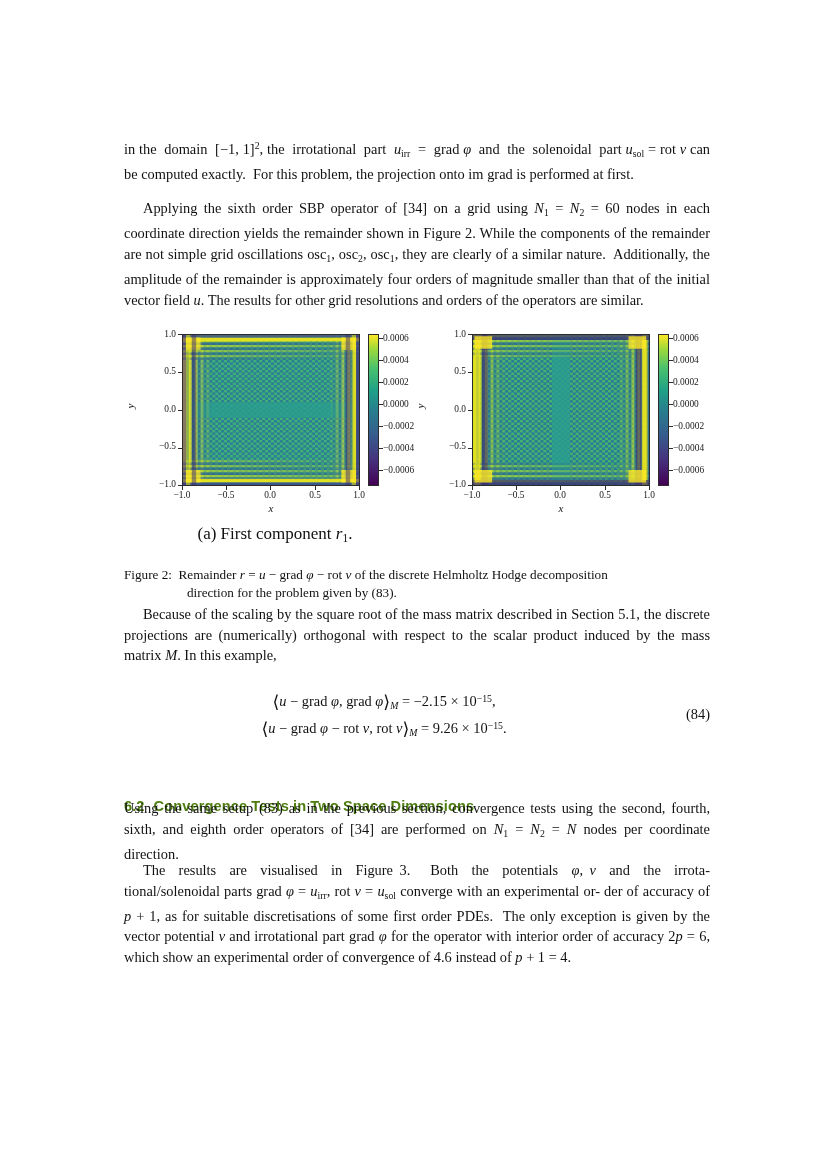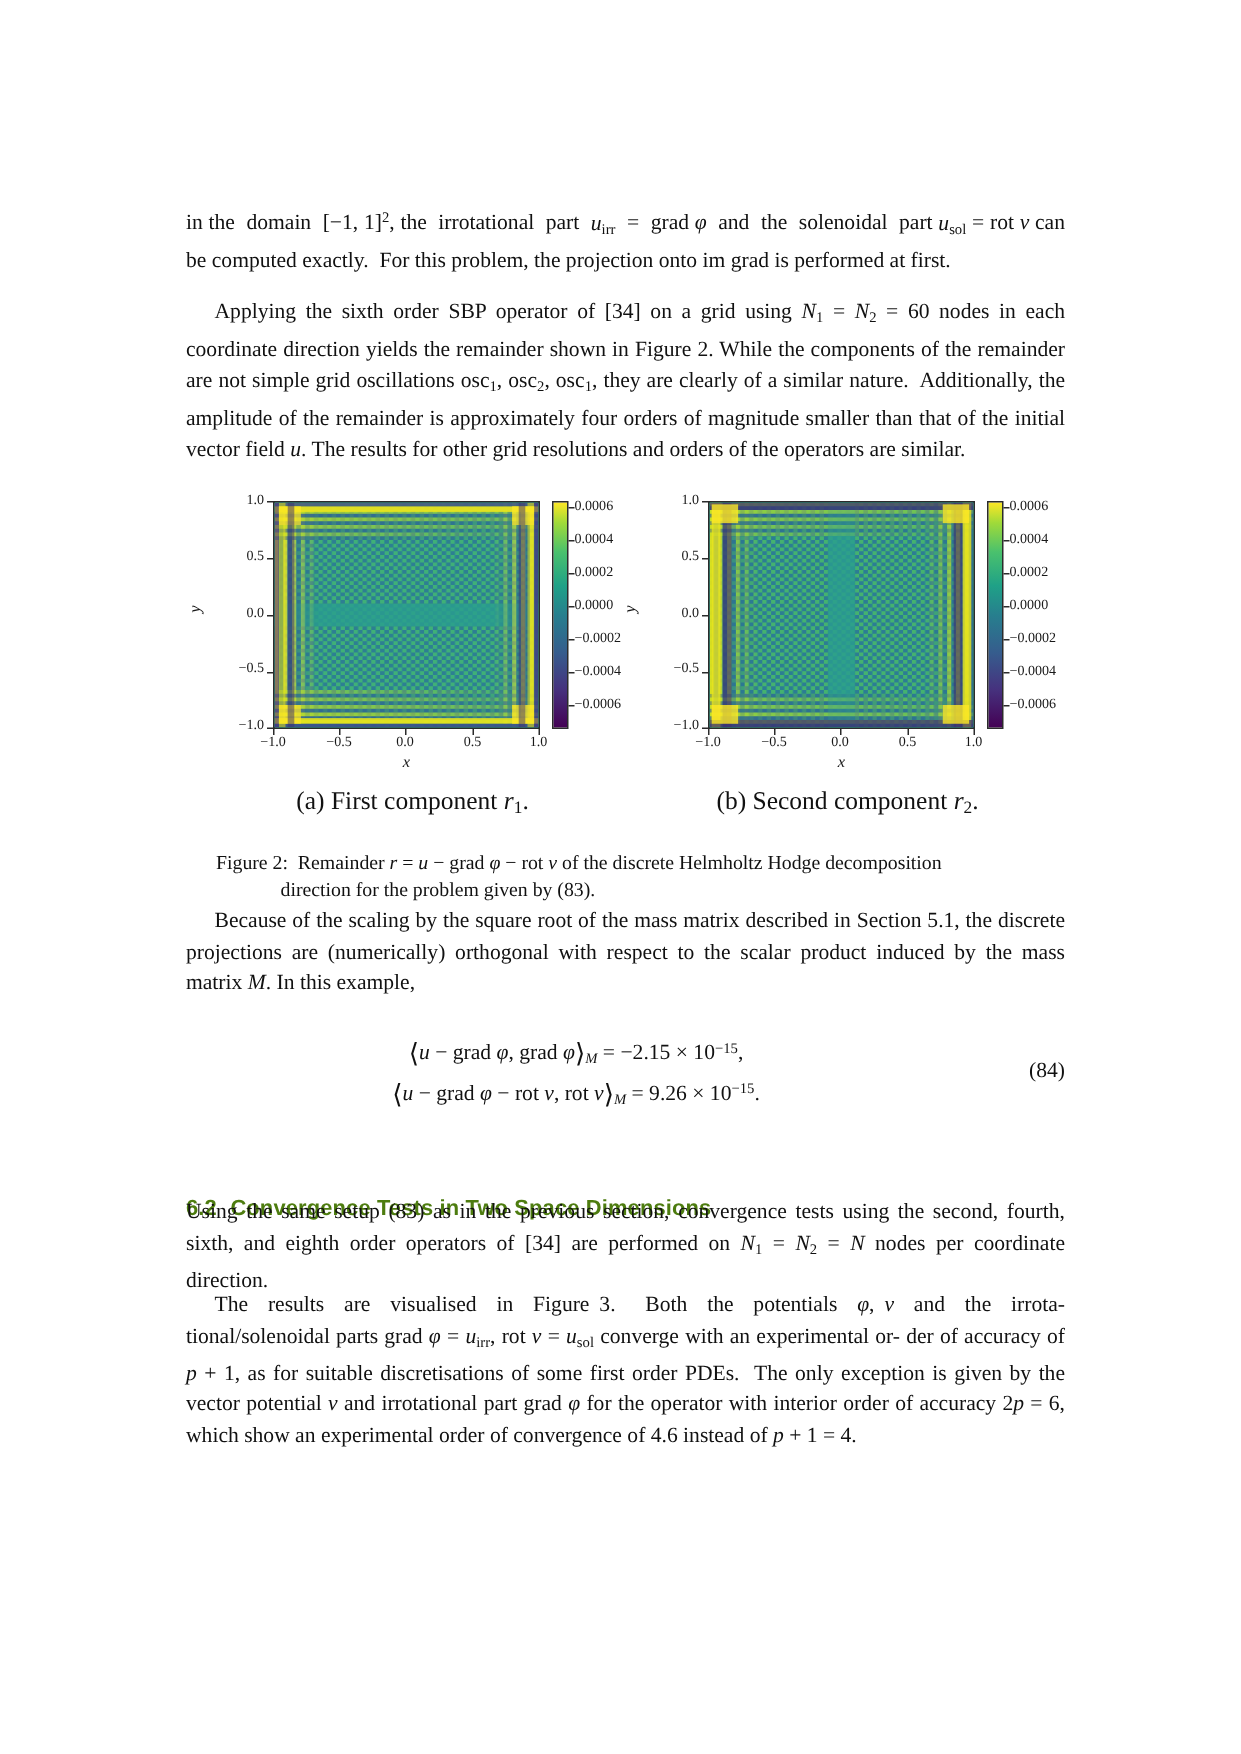--- a/index.html
+++ b/index.html
@@ -165,21 +165,21 @@
     left: 124px;
     top: 566px;
     width: 586px;
     font-size: 13.2px;
     line-height: 18.4px;
     text-align: justify;
     color: #111;
   }
   #figure-caption .capbody {
     display: block;
-    margin-left: 83px;
+    margin-left: 63px;
     text-indent: -63px;
   }
   #figure-caption .caprest {
     display: block;
     margin-left: 63px;
   }
 
   
   #equation-block {
     position: absolute;
@@ -509,23 +509,20 @@
       <div class="tickmark" style="left:229px; top:164px; width:1px; height:4px;"></div>
 
       <div class="xtick" style="left:32px;  top:168px;">−1.0</div>
       <div class="xtick" style="left:76px;  top:168px;">−0.5</div>
       <div class="xtick" style="left:120px; top:168px;">0.0</div>
       <div class="xtick" style="left:165px; top:168px;">0.5</div>
       <div class="xtick" style="left:209px; top:168px;">1.0</div>
 
       <div class="xlabel">x</div>
 
-      <div class="subcaption">
-        (b) Second component <span class="math">r<sub>2</sub></span>.
-      </div>
     </div>
   </div>
 
   <div id="figure-caption">
     <span class="capbody">Figure 2:&nbsp; Remainder <span class="math">r</span> = <span class="math">u</span> − grad&nbsp;<span class="math">φ</span> − rot&nbsp;<span class="math">v</span> of the discrete Helmholtz Hodge decomposition</span>
     <span class="caprest">direction for the problem given by (83).</span>
   </div>
 
   <div class="body-text indent" id="para-3" style="top:604px;">
     Because of the scaling by the square root of the mass matrix described in Section 5.1,

